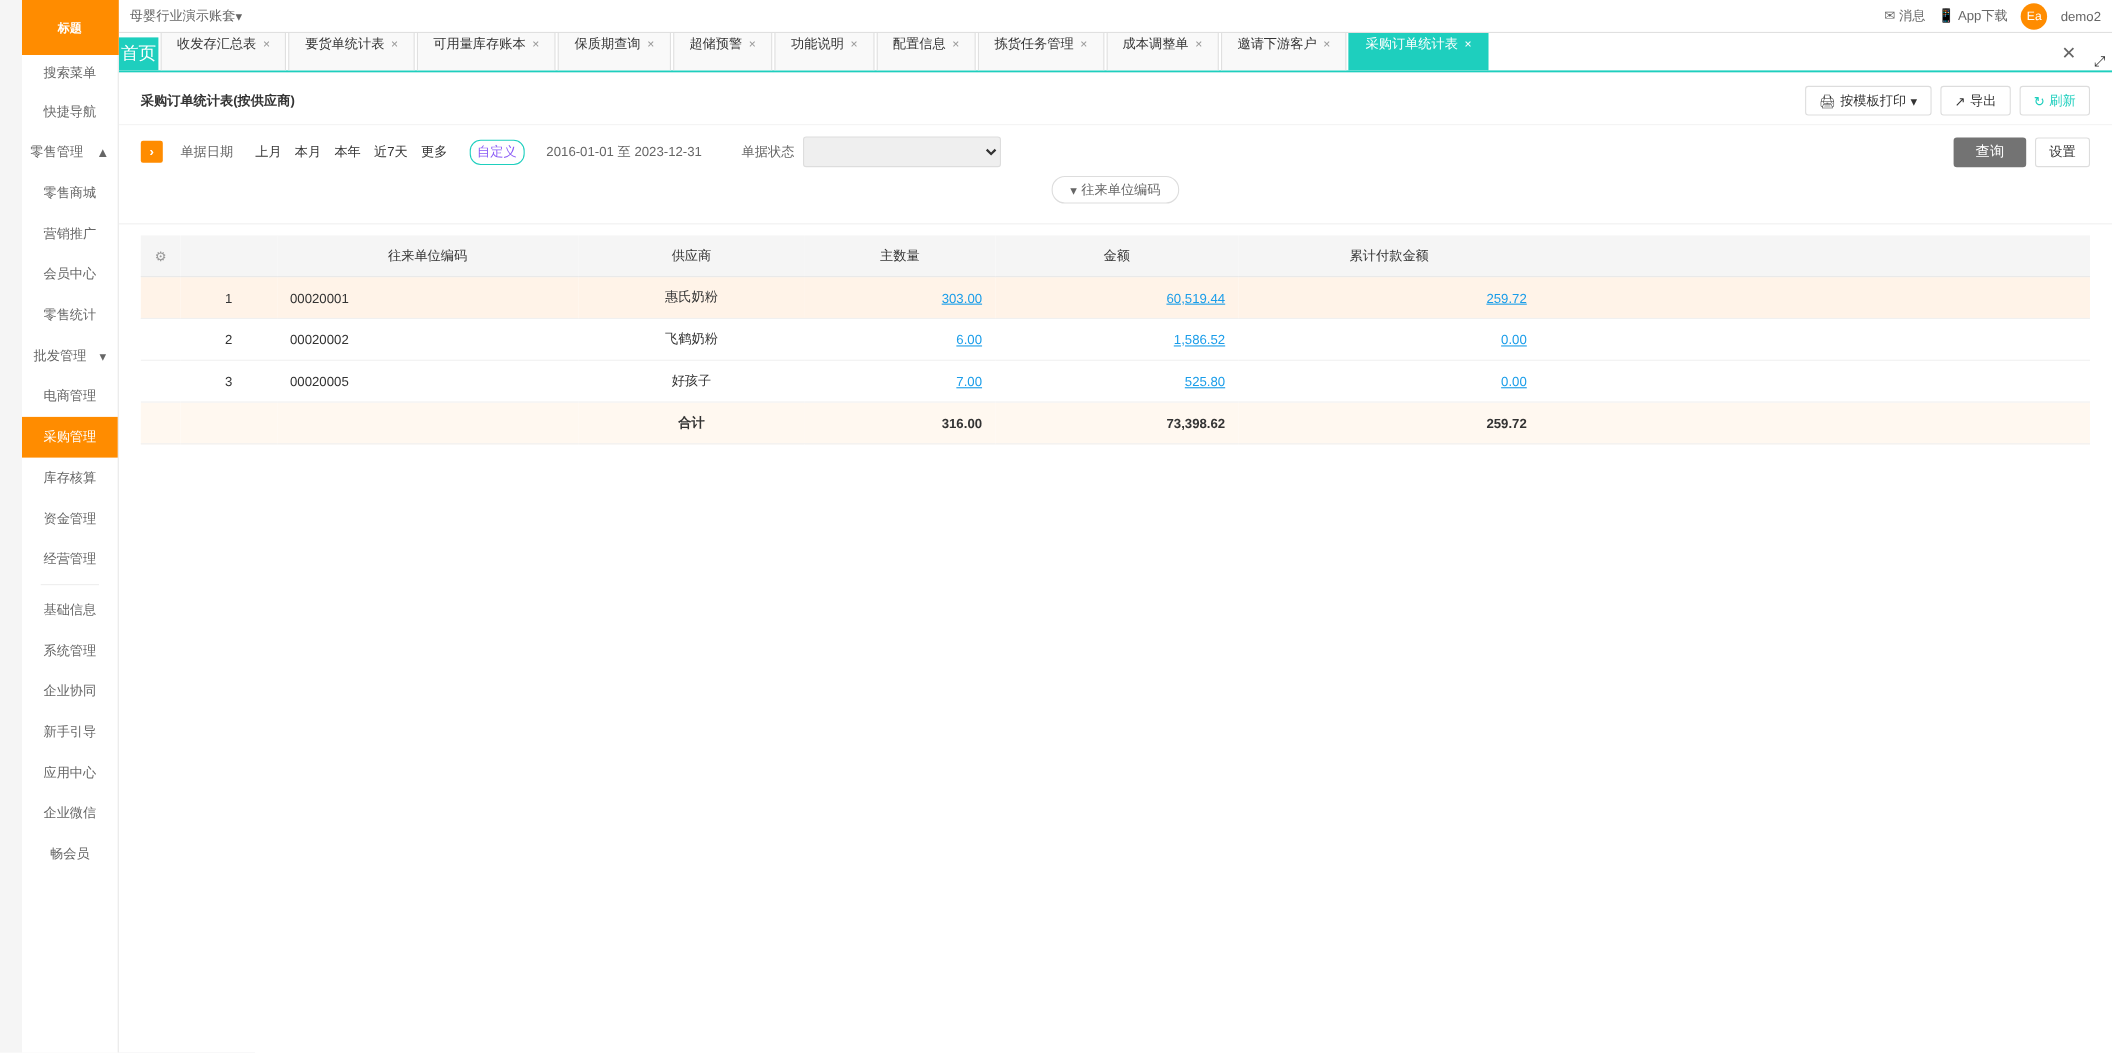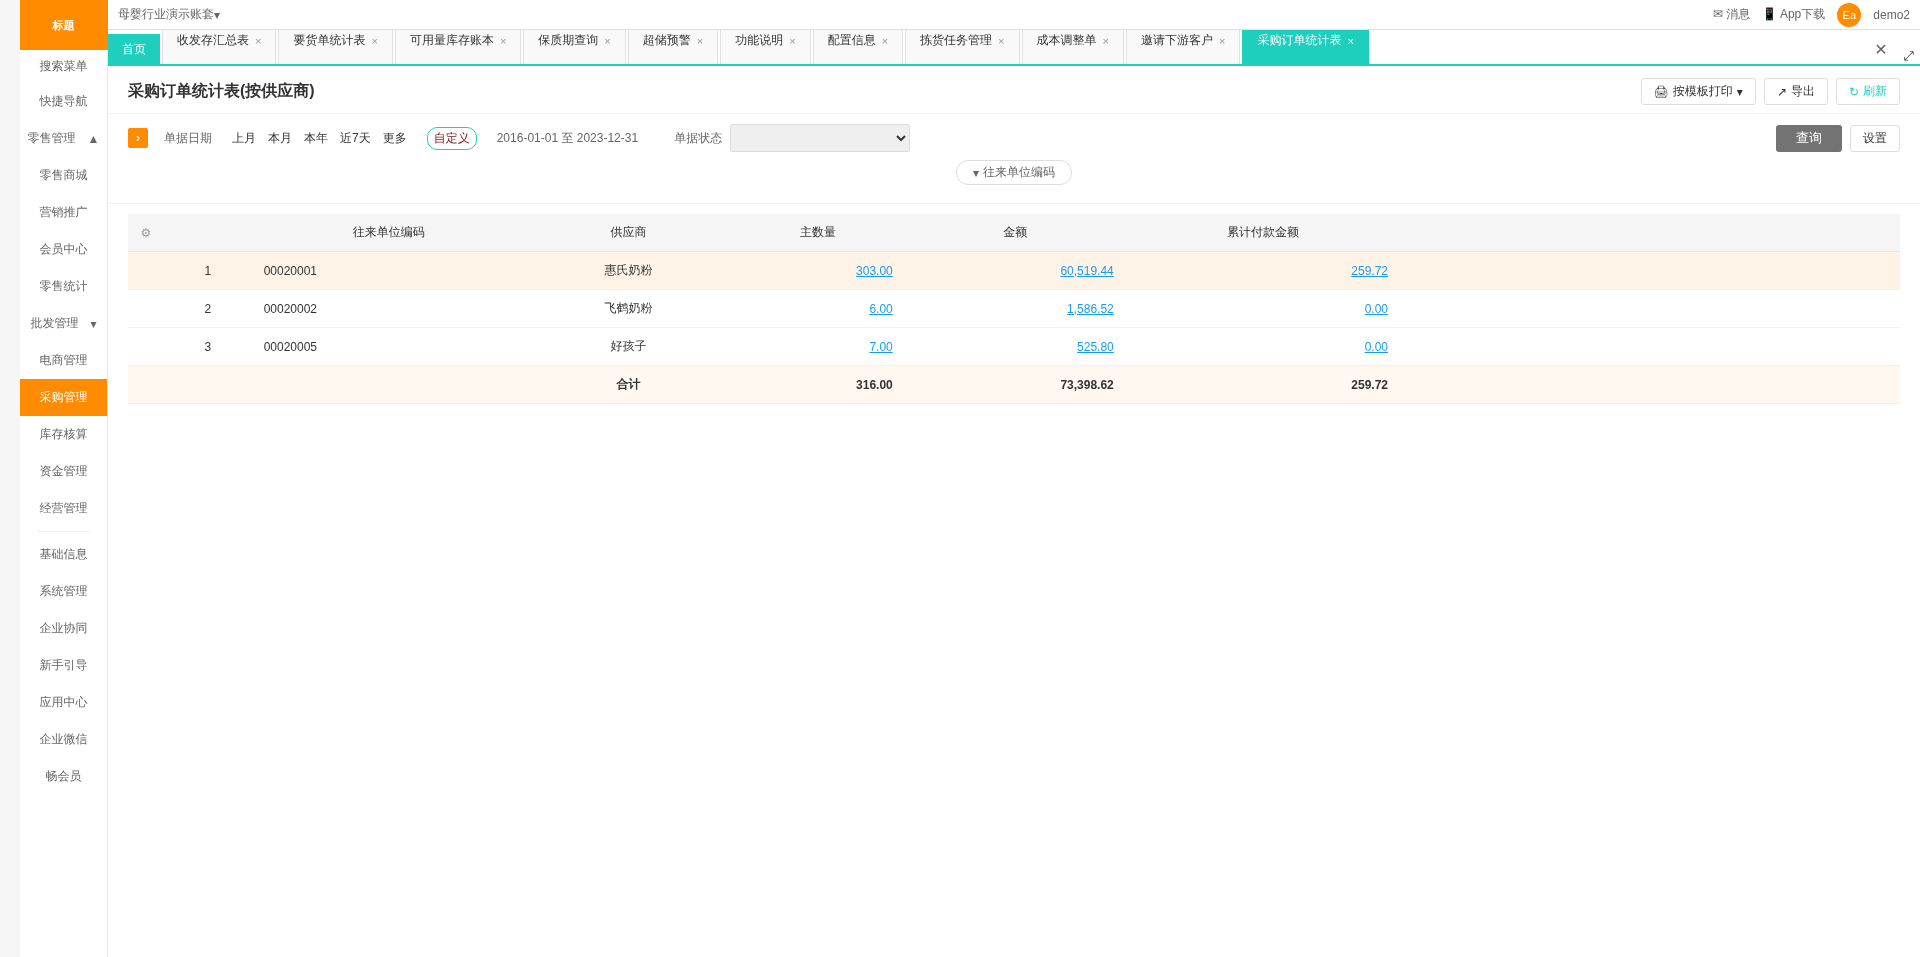--- a/index.html
+++ b/index.html
@@ -23,43 +23,43 @@
     .top-nav-left { display: flex; align-items: center; gap: 0; font-size: 12px; color: #666; }
     .top-nav-right { display: flex; align-items: center; gap: 12px; font-size: 12px; color: #666; }
     .user-avatar { width: 24px; height: 24px; border-radius: 50%; background: #ff8c00; display: flex; align-items: center; justify-content: center; color: #fff; font-size: 11px; }
 
     
     .tab-bar { height: 36px; background: #fff; display: flex; align-items: flex-end; border-bottom: 2px solid #1ecfbe; padding: 0 0 0 0; overflow: hidden; }
     .tab-item { padding: 0 14px; height: 48px; display: flex; align-items: center; font-size: 12px; color: #333; cursor: pointer; border: 1px solid #e0e0e0; border-bottom: none; background: #f9f9f9; margin-right: 2px; white-space: nowrap; position: relative; }
     .tab-item.active { background: #1ecfbe; color: #fff; border-color: #1ecfbe; }
     .tab-item .tab-close { margin-left: 6px; color: #999; font-size: 11px; }
     .tab-item.active .tab-close { color: #fff; }
-    .tab-home { padding: 0 14px; height: 30px; display: flex; align-items: center; font-size: 12px; color: #333; background: #1ecfbe; color: #fff; margin-right: 2px; }
+    .tab-home { padding: 0 2px; height: 30px; display: flex; align-items: center; font-size: 16px; color: #333; background: #1ecfbe; color: #fff; margin-right: 2px; }
     .tab-close-all { margin-left: auto; padding: 0 10px; height: 30px; display: flex; align-items: center; color: #666; font-size: 16px; cursor: pointer; }
 
     
     .content { flex: 1; background: #f0f2f5; padding: 0; overflow: auto; }
     .page-container { background: #fff; margin: 0; padding: 0; min-height: 100%; }
 
     
     .page-header { padding: 12px 20px 8px; display: flex; align-items: center; justify-content: space-between; border-bottom: 1px solid #f0f0f0; }
-    .page-title { font-size: 16px; font-weight: bold; color: #333; }
+    .page-title { font-size: 12px; font-weight: bold; color: #333; }
     .page-header-actions { display: flex; align-items: center; gap: 8px; }
     .btn-print { padding: 4px 12px; border: 1px solid #ddd; background: #fff; color: #333; cursor: pointer; font-size: 12px; display: flex; align-items: center; gap: 4px; border-radius: 3px; }
     .btn-export { padding: 4px 12px; border: 1px solid #ddd; background: #fff; color: #333; cursor: pointer; font-size: 12px; display: flex; align-items: center; gap: 4px; border-radius: 3px; }
     .btn-refresh { padding: 4px 12px; border: 1px solid #ddd; background: #fff; color: #1ecfbe; cursor: pointer; font-size: 12px; display: flex; align-items: center; gap: 4px; border-radius: 3px; }
 
     
     .filter-bar { padding: 10px 20px; background: #fff; border-bottom: 1px solid #f0f0f0; }
     .filter-row { display: flex; align-items: center; gap: 16px; flex-wrap: wrap; }
     .filter-toggle { width: 20px; height: 20px; background: #ff8c00; color: #fff; border-radius: 2px; display: flex; align-items: center; justify-content: center; cursor: pointer; font-size: 12px; font-weight: bold; flex-shrink: 0; }
     .filter-label { font-size: 12px; color: #666; white-space: nowrap; }
     .date-shortcuts { display: flex; gap: 4px; }
     .date-shortcut { font-size: 12px; color: #333; cursor: pointer; padding: 2px 4px; }
-    .date-custom { font-size: 12px; color: #7f1d1d; cursor: pointer; padding: 2px 6px; border: 1px solid #1ecfbe; border-radius: 10px; }
+    .date-custom { font-size: 12px; color: #8b5cf6; cursor: pointer; padding: 2px 6px; border: 1px solid #1ecfbe; border-radius: 10px; }
     .date-range { font-size: 12px; color: #666; }
     .filter-select-wrapper { display: flex; align-items: center; gap: 8px; }
     .filter-select { width: 180px; height: 28px; border: 1px solid #ddd; border-radius: 3px; padding: 0 8px; font-size: 12px; color: #333; }
     .filter-input-wrapper { display: flex; align-items: center; gap: 8px; margin-left: auto; }
     .filter-input { width: 200px; height: 28px; border: 1px solid #ddd; border-radius: 3px; padding: 0 8px; font-size: 12px; }
     .btn-more { padding: 2px 8px; font-size: 12px; color: #666; cursor: pointer; border: none; background: none; }
     .btn-query { padding: 4px 20px; background: #737373; color: #fff; border: none; border-radius: 3px; cursor: pointer; font-size: 13px; }
     .btn-setting { padding: 4px 12px; background: #fff; color: #333; border: 1px solid #ddd; border-radius: 3px; cursor: pointer; font-size: 12px; }
     .expand-row { display: flex; justify-content: center; padding: 8px 0; }
     .expand-btn { display: flex; align-items: center; gap: 4px; font-size: 12px; color: #666; cursor: pointer; border: 1px solid #ddd; padding: 3px 16px; border-radius: 12px; background: #fff; }

